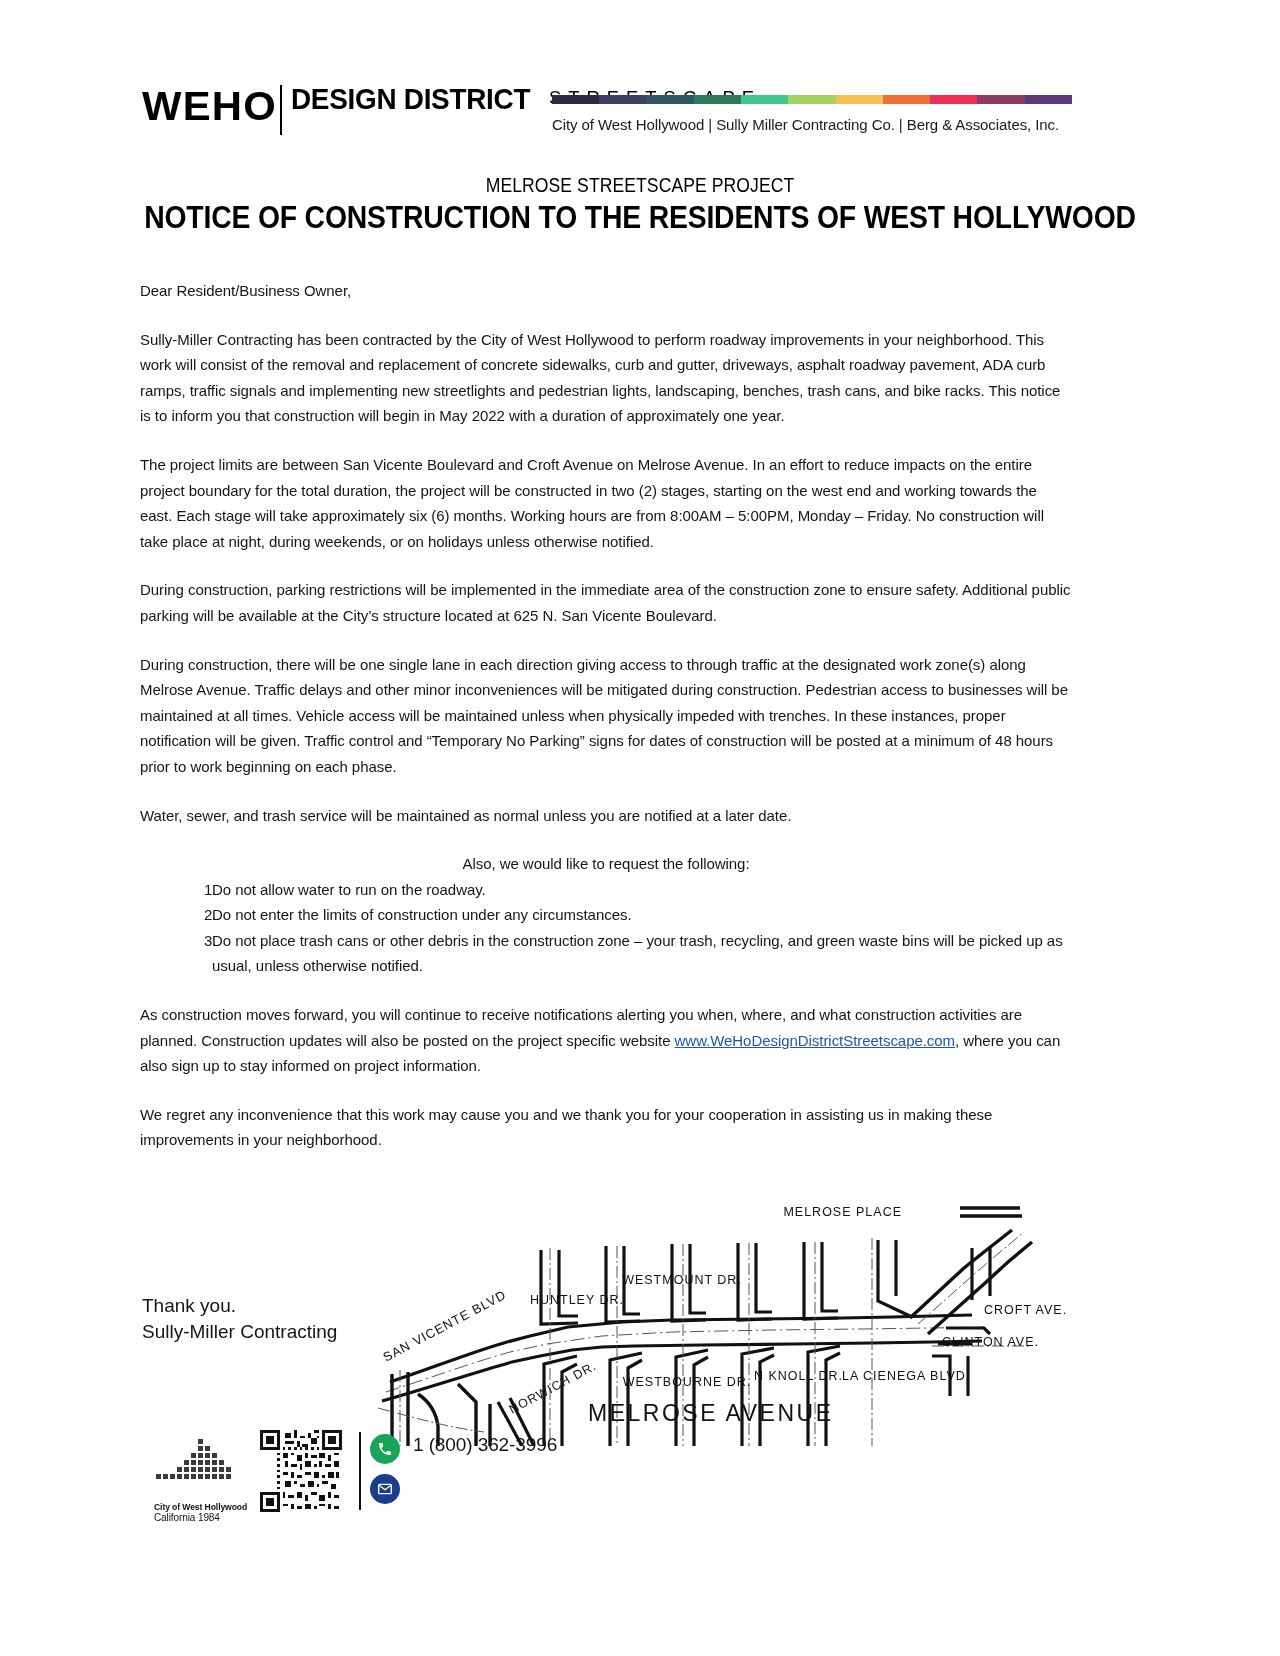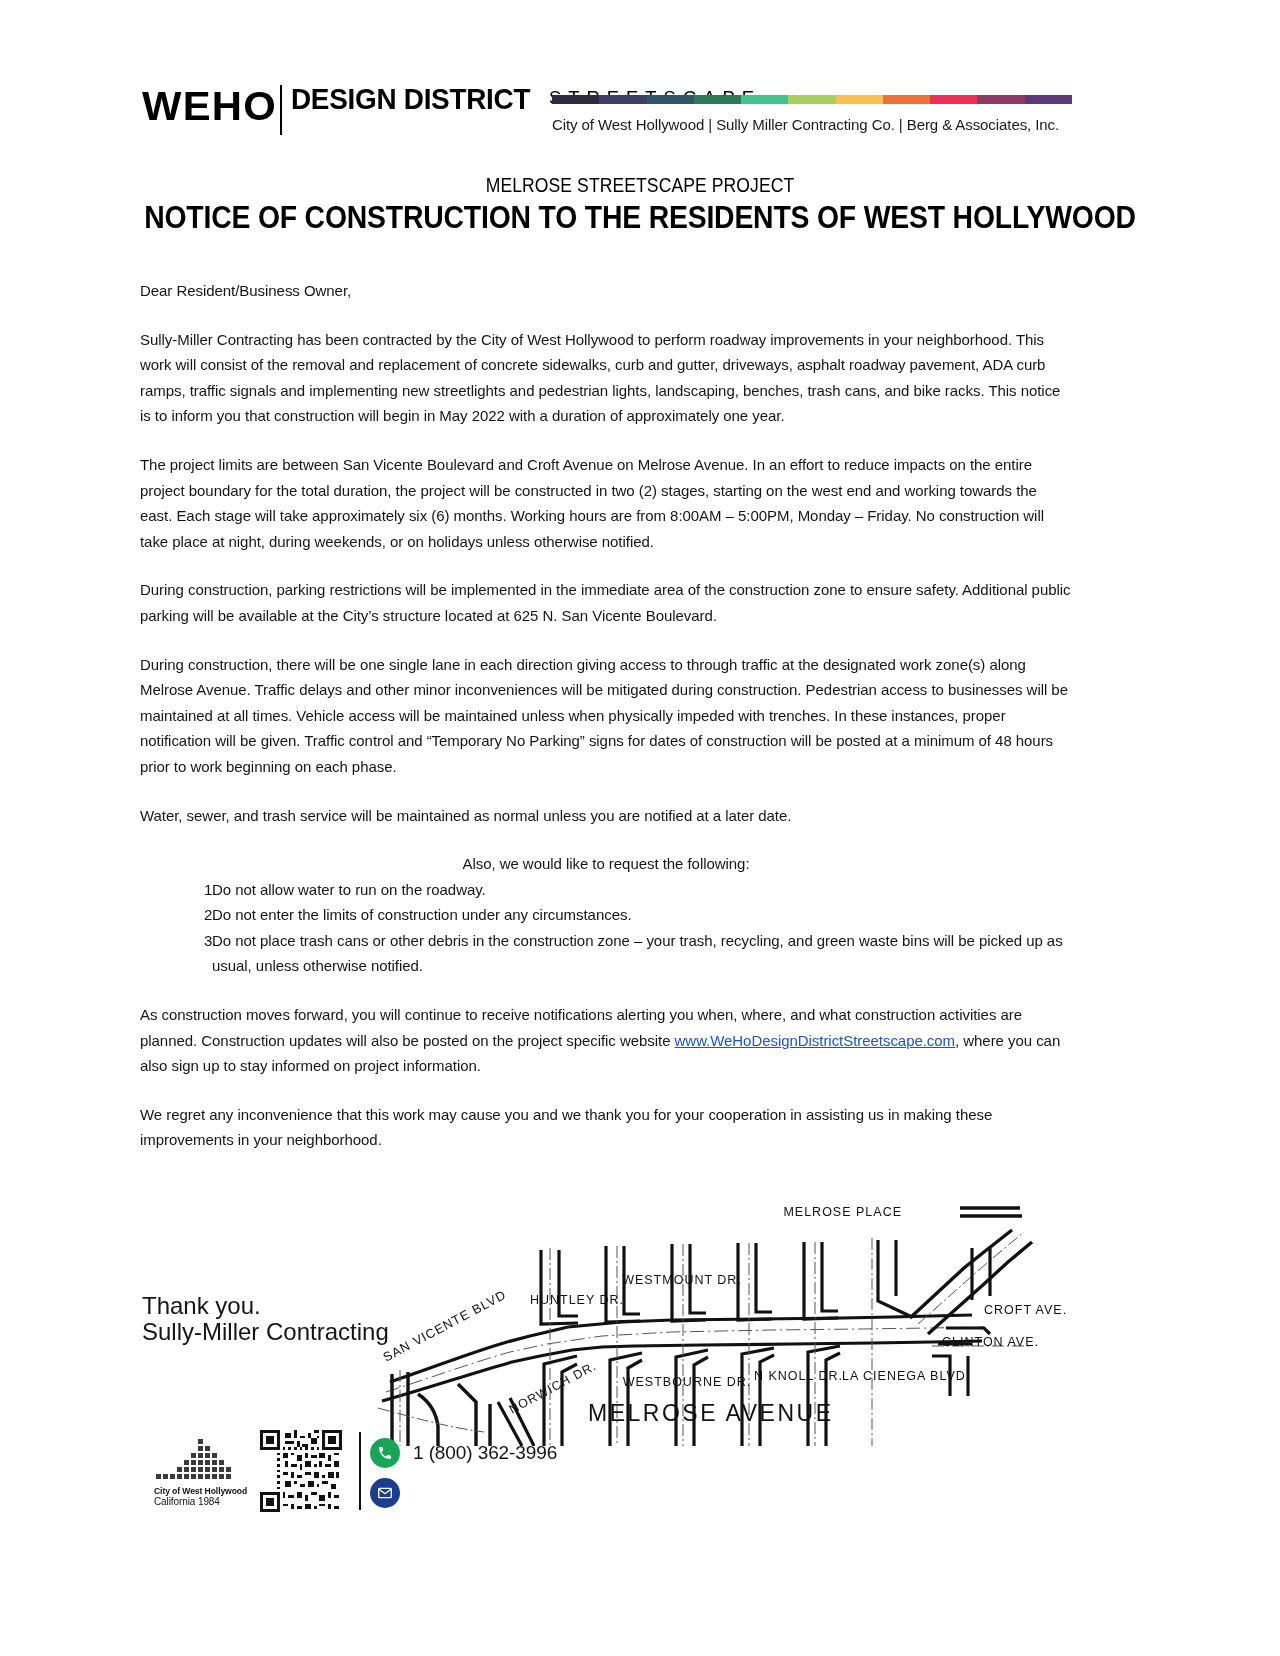--- a/index.html
+++ b/index.html
@@ -158,21 +158,21 @@
     padding-left: 64px;
     box-sizing: border-box;
   }
   .list .txt { flex: 1; }
 
   
   .closing {
     position: absolute;
     left: 142px;
     top: 1293px;
-    font-size: 24px;
+    font-size: 19px;
     line-height: 25.6px;
     color: #151515;
   }
 
   
   .map {
     position: absolute;
     left: 372px;
     top: 1196px;
     width: 700px;
@@ -192,21 +192,21 @@
     position: absolute;
     left: 12px;
     top: 6px;
     width: 108px;
   }
   .city-logo-mark { width: 100px; height: 46px; display:block; }
   .city-logo-text {
     font-size: 8.6px;
     line-height: 9.6px;
     font-weight: bold;
-    margin-top: 5px;
+    margin-top: 21px;
     color: #111;
     letter-spacing: -0.1px;
   }
   .city-logo-text .sub { font-weight: normal; font-size: 10px; }
 
   .qr {
     position: absolute;
     left: 118px;
     top: 0px;
     width: 82px;
@@ -223,21 +223,20 @@
     background: #111;
   }
 
   .contacts {
     position: absolute;
     left: 228px;
     top: 4px;
   }
   .contact-row {
     display: flex;
-    align-items: center;
     height: 38px;
     margin-bottom: 2px;
   }
   .contact-icon {
     width: 30px; height: 30px;
     border-radius: 50%;
     display: flex;
     align-items: center;
     justify-content: center;
     flex: 0 0 30px;

